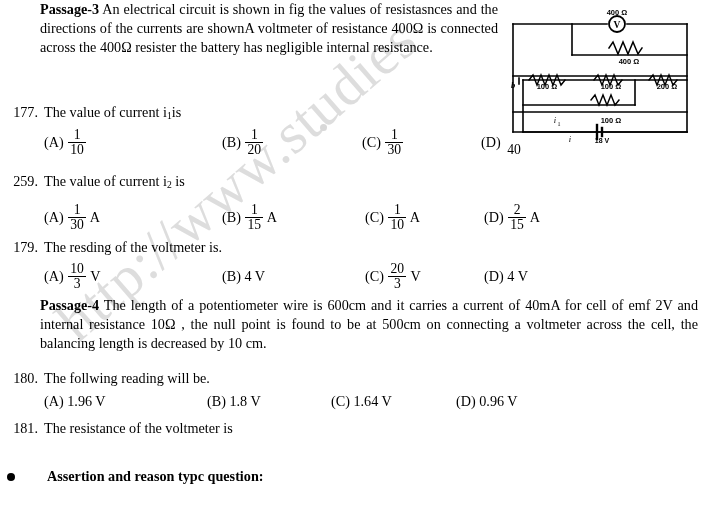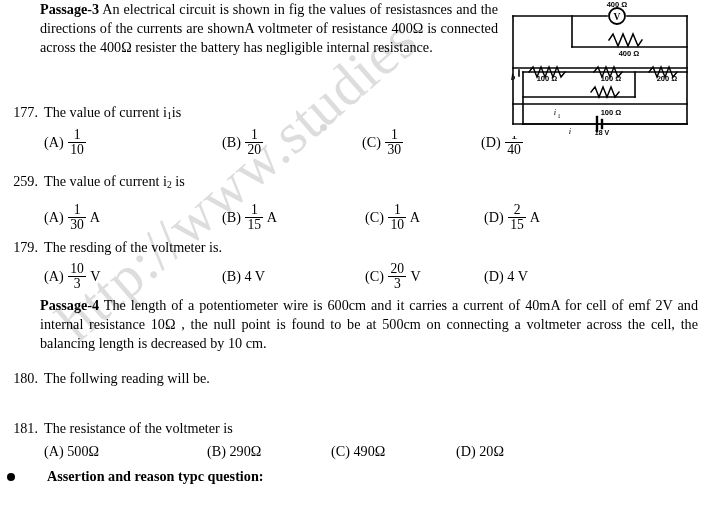--- a/index.html
+++ b/index.html
@@ -107,21 +107,21 @@
     width: 8px; height: 8px;
     border-radius: 50%;
     background: #000;
   }
   .bold { font-weight: bold; }
 
   
   #figure {
     position: absolute;
     left: 501px;
-    top: 0px;
+    top: 8px;
     width: 201px;
     height: 136px;
     z-index: 3;
     overflow: hidden;
     text-align: right;
   }
   #figure svg { display: block; }
 </style>
 </head>
 <body>
@@ -210,39 +210,39 @@
 
   <div class="blk passage" style="left:40px; top:296px; width:658px;">
     <b>Passage-4</b>
     <span>The length of a potentiometer wire is 600cm and it carries a current of 40mA for cell of emf 2V and internal resistance 10Ω , the null point is found to be at 500cm on connecting a voltmeter across the cell, the balancing length is decreased by 10 cm.</span>
   </div>
 
   <div class="qrow" style="left:0px; top:369px;">
     <span class="qnum">180.</span>
     <span class="qtext">The follwing reading will be.</span>
   </div>
+  <div class="opts" style="top:392px;">
+    <span class="opt" style="width:163px;">
+      <span>(A)</span>
+      <span>1.96 V</span>
+    </span><span class="opt" style="width:124px;">
+      <span>(B)</span>
+      <span>1.8 V</span>
+    </span><span class="opt" style="width:125px;">
+      <span>(C)</span>
+      <span>1.64 V</span>
+    </span><span class="opt">
+      <span>(D)</span>
+      <span>0.96 V</span>
+    </span>
+  </div>
 
   <div class="qrow" style="left:0px; top:419px;">
     <span class="qnum">181.</span>
     <span class="qtext">The resistance of the voltmeter is</span>
-  </div>
-  <div class="opts" style="top:442px;">
-    <span class="opt" style="width:163px;">
-      <span>(A)</span>
-      <span>500Ω</span>
-    </span><span class="opt" style="width:124px;">
-      <span>(B)</span>
-      <span>290Ω</span>
-    </span><span class="opt" style="width:125px;">
-      <span>(C)</span>
-      <span>490Ω</span>
-    </span><span class="opt">
-      <span>(D)</span>
-      <span>20Ω</span>
-    </span>
   </div>
 
   <div class="bullet-row" style="left:0px; top:467px;">
     <span class="bullet-dot"></span>
     <span class="bold" style="position:absolute; left:40px; top:0;margin-left:7px;">Assertion and reason typc question:</span>
   </div>
 
 </div>
 
 <div id="figure">

